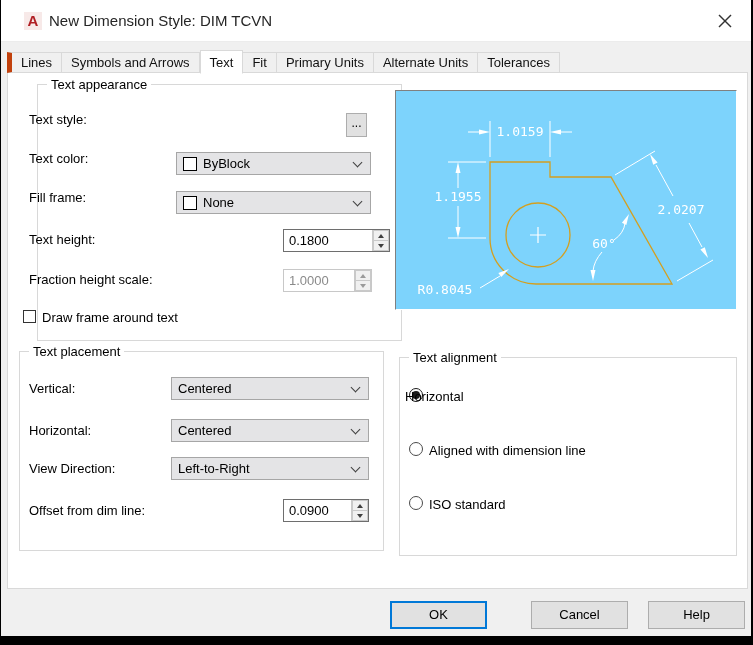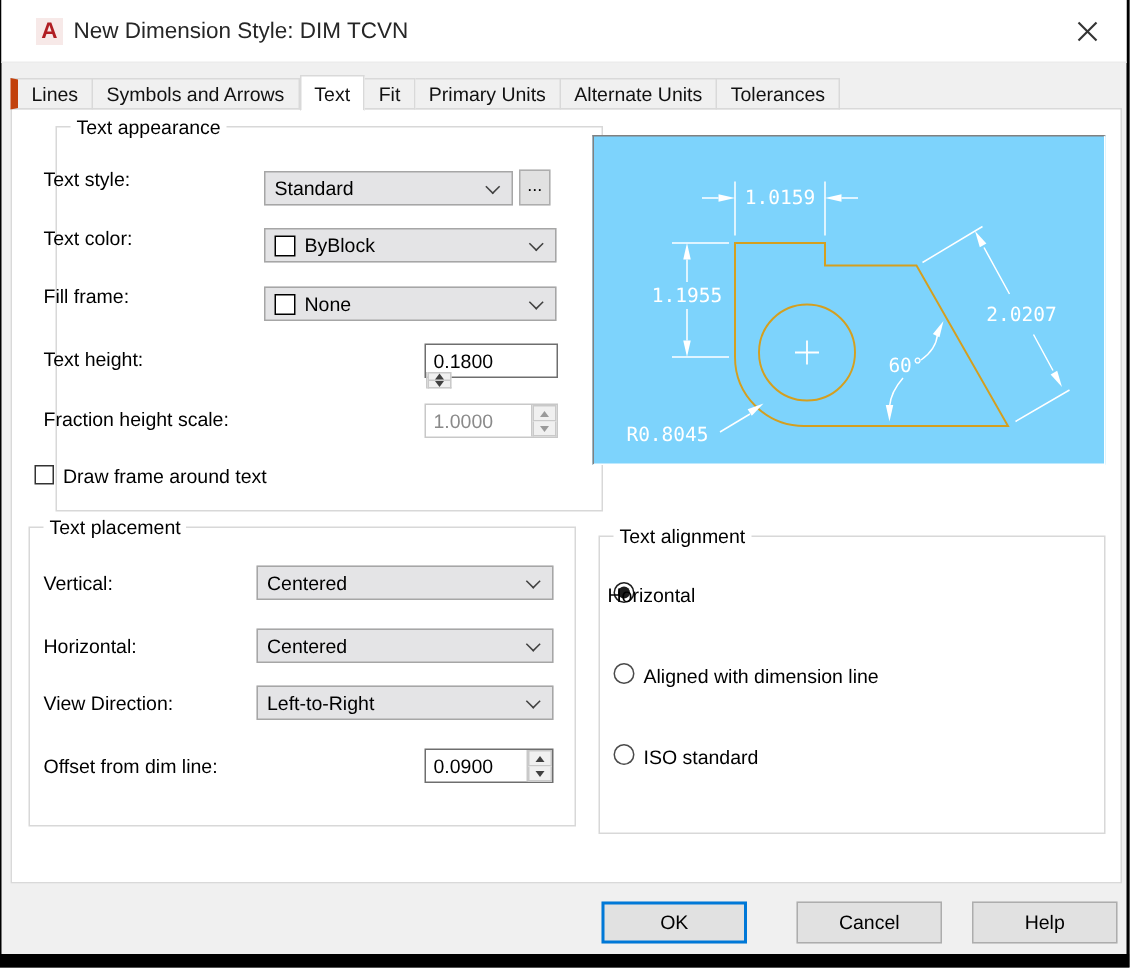--- a/index.html
+++ b/index.html
@@ -102,42 +102,38 @@
       <div class="tab">Tolerances</div>
     </div>
 
     <div class="page"></div>
 
     <div class="group" style="left:36px; top:84px; width:365px; height:257px;">
       <span class="gtitle">Text appearance</span>
     </div>
 
     <span class="lbl" style="left:28px; top:112px;">Text style:</span>
-    <div class="combo" style="left:175px; top:114px; width:166px;">
-      <span>Standard</span>
-      <span class="chev"></span>
-    </div>
     <div class="browse-btn" style="left:345px; top:113px;">...</div>
 
     <span class="lbl" style="left:28px; top:151px;">Text color:</span>
     <div class="combo" style="left:175px; top:152px; width:195px;">
       <span class="swatch"></span>
       <span>ByBlock</span>
       <span class="chev"></span>
     </div>
 
     <span class="lbl" style="left:28px; top:190px;">Fill frame:</span>
     <div class="combo" style="left:175px; top:191px; width:195px;">
       <span class="swatch"></span>
       <span>None</span>
       <span class="chev"></span>
     </div>
 
     <span class="lbl" style="left:28px; top:232px;">Text height:</span>
-    <div class="spin" style="left:282px; top:229px; width:89px;flex-direction:column;">
+    <div class="spin" style="left:282px; top:229px; width:107px;">
       <span class="val">0.1800</span>
       <span class="btns">
         <span class="sbtn">
             <span class="tri-up"></span>
           </span>
         <span class="sbtn">
             <span class="tri-dn"></span>
           </span>
       </span>
     </div>
@@ -234,19 +230,19 @@
 
     <span class="radio selected" style="left:408px; top:388px;"></span>
     <span class="lbl" style="left:404px; top:389px;">Horizontal</span>
 
     <span class="radio" style="left:408px; top:442px;"></span>
     <span class="lbl" style="left:428px; top:443px;">Aligned with dimension line</span>
 
     <span class="radio" style="left:408px; top:496px;"></span>
     <span class="lbl" style="left:428px; top:497px;">ISO standard</span>
 
-    <div class="btn default" style="left:400px; top:601px; width:97px;">OK</div>
+    <div class="btn default" style="left:389px; top:601px; width:97px;">OK</div>
     <div class="btn" style="left:530px; top:601px; width:97px;">Cancel</div>
     <div class="btn" style="left:647px; top:601px; width:97px;">Help</div>
   </div>
 
   <div class="bottom-black"></div>
 </div>
 
 </body></html>

